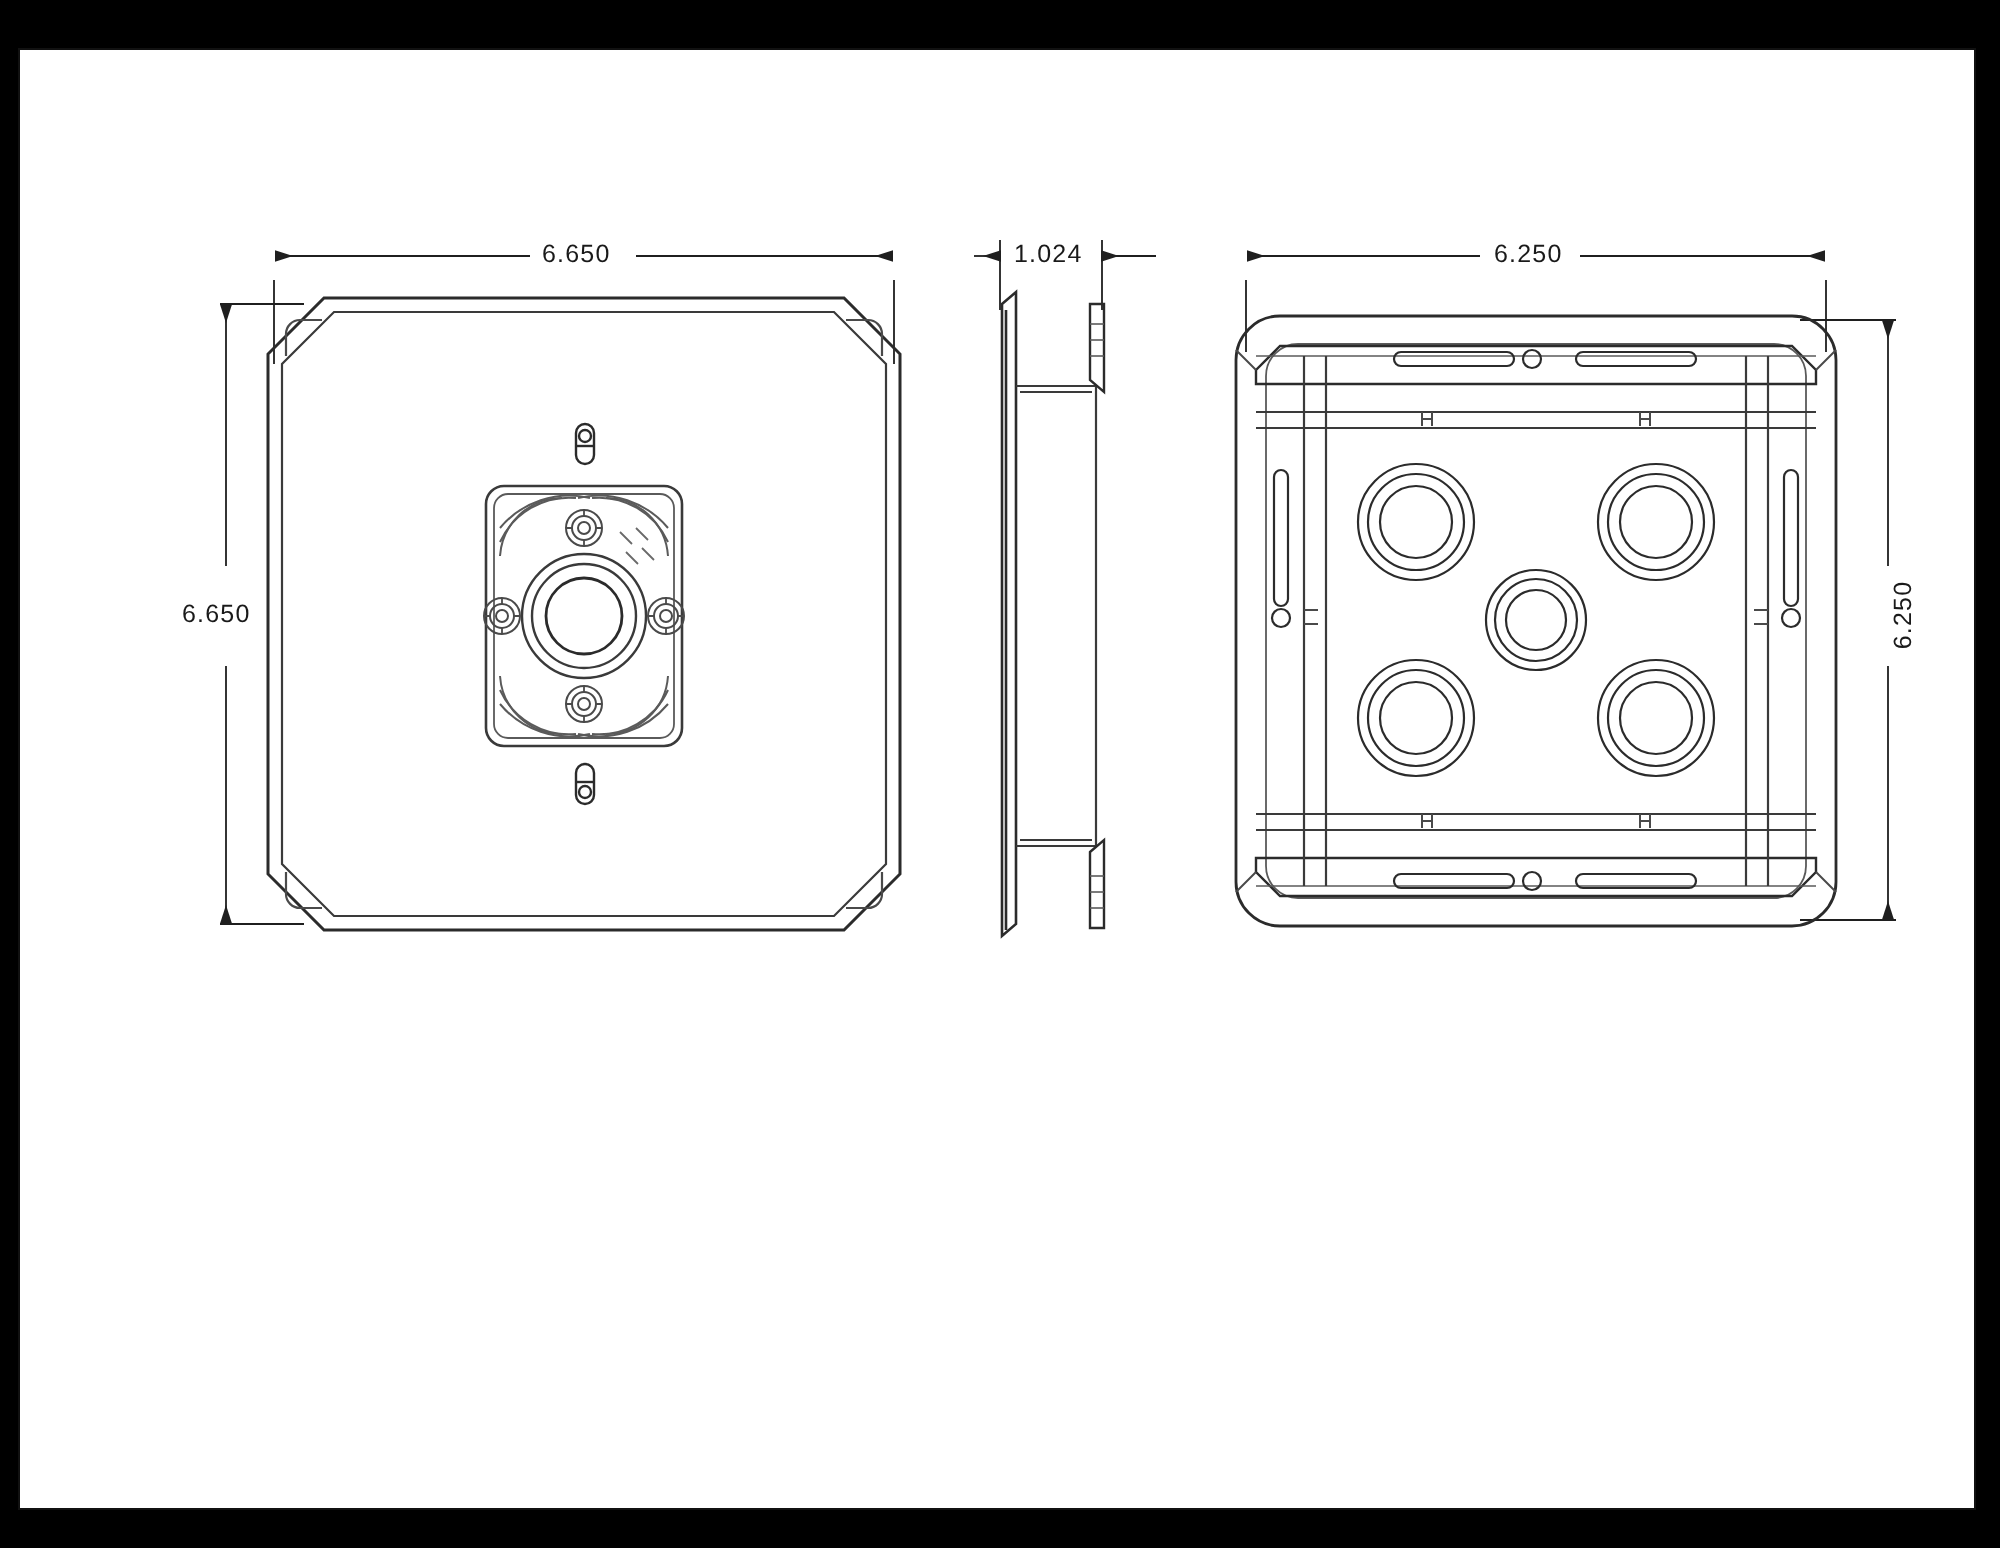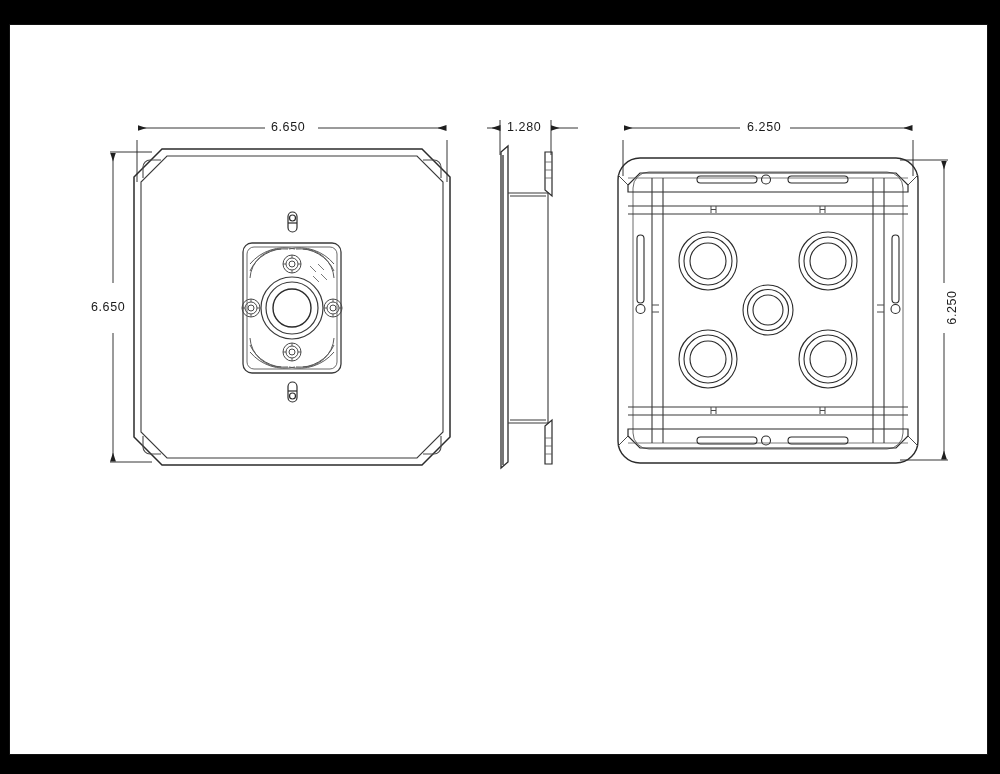--- a/index.html
+++ b/index.html
@@ -264,19 +264,19 @@
         <path d="M628,185 L618,175 M908,185 L918,175"></path>
         <path d="M628,436 L618,446 M908,436 L918,446"></path>
       </g>
     </g>
   </svg>
 
   <div class="dim-text" style="left:268px;top:121px;">6.650</div>
 
   <div class="dim-text vert-left" style="left:88px;top:301px;">6.650</div>
 
-  <div class="dim-text" style="left:504px;top:121px;">1.280</div>
+  <div class="dim-text" style="left:504px;top:121px;">1.024</div>
 
   <div class="dim-text" style="left:744px;top:121px;">6.250</div>
 
   <div class="dim-text" style="left:932px;top:301px;transform:rotate(-90deg);transform-origin:center center;">6.250</div>
 
 </div>
 
 </body></html>

